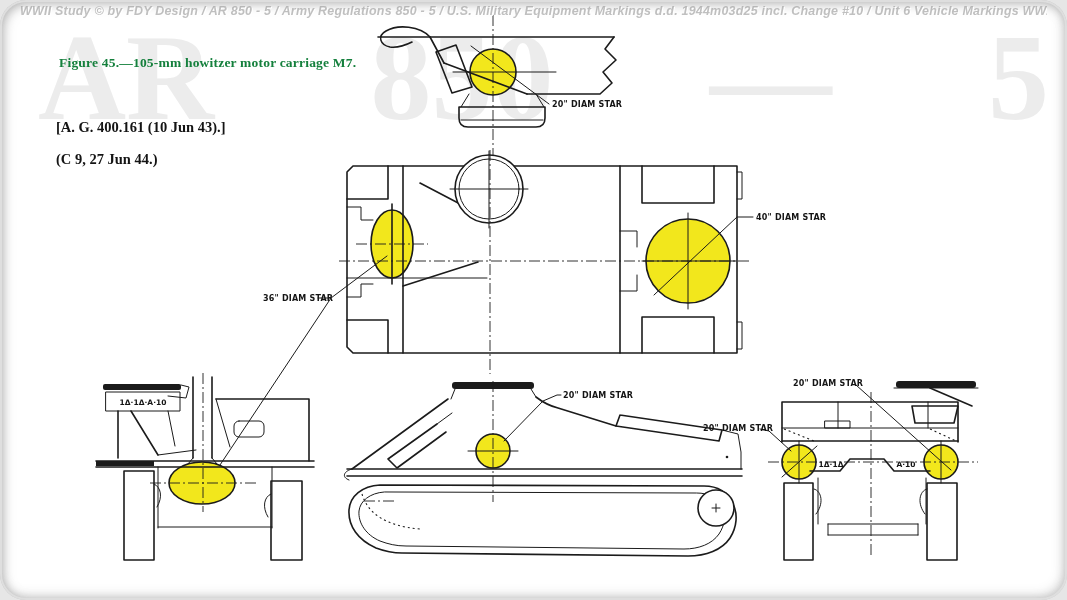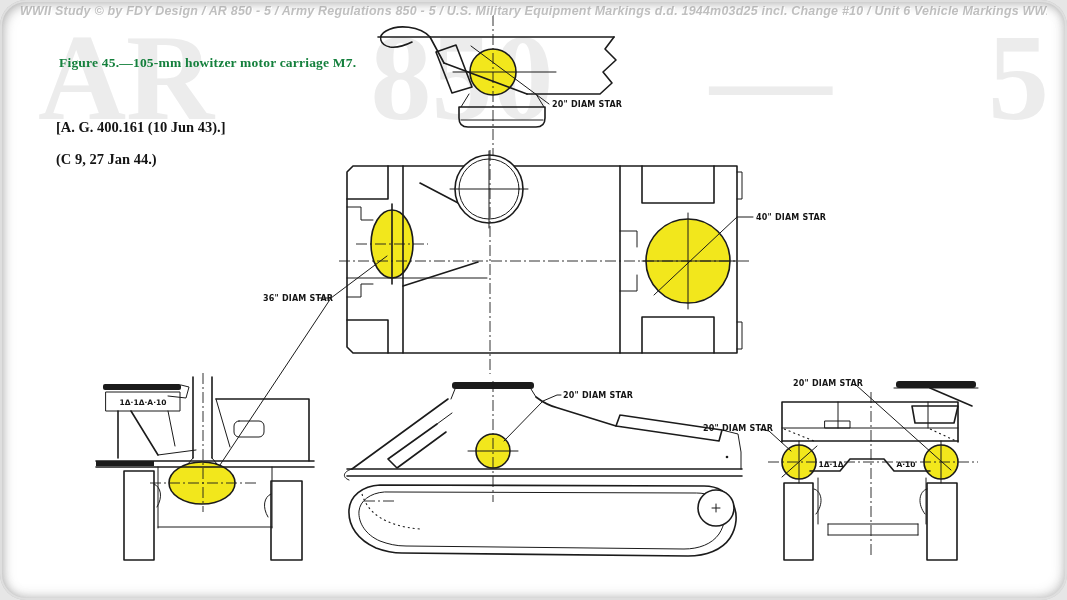--- a/index.html
+++ b/index.html
@@ -71,21 +71,21 @@
 
   <div class="ghost">
     <span>AR</span>
     <span>850</span>
     <span>—</span>
     <span>5</span>
   </div>
 
   <div class="caption">Figure 45.—105-mm howitzer motor carriage M7.</div>
   <div class="ref1">[A. G. 400.161 (10 Jun 43).]</div>
-  <div class="ref2">(C 9, 27 Jan 44.)</div>
+  <div class="ref2">(C 9, 27 Jun 44.)</div>
 
 
   <svg class="draw" viewBox="0 0 1067 600" width="1067" height="600" xmlns="http://www.w3.org/2000/svg">
 
     <g>
       <circle cx="493" cy="72" r="23" fill="#F2E71C"></circle>
       <path class="ln" d="M 378 37 H 614"></path>
       <path class="ln" d="M 614 37 L 605 49 L 616 60 L 603 72 L 612 83 L 600 94 H 527"></path>
       <path class="ln" d="M 444 63 L 527 94"></path>
       <path class="ln" d="M 430 37 L 444 63"></path>

